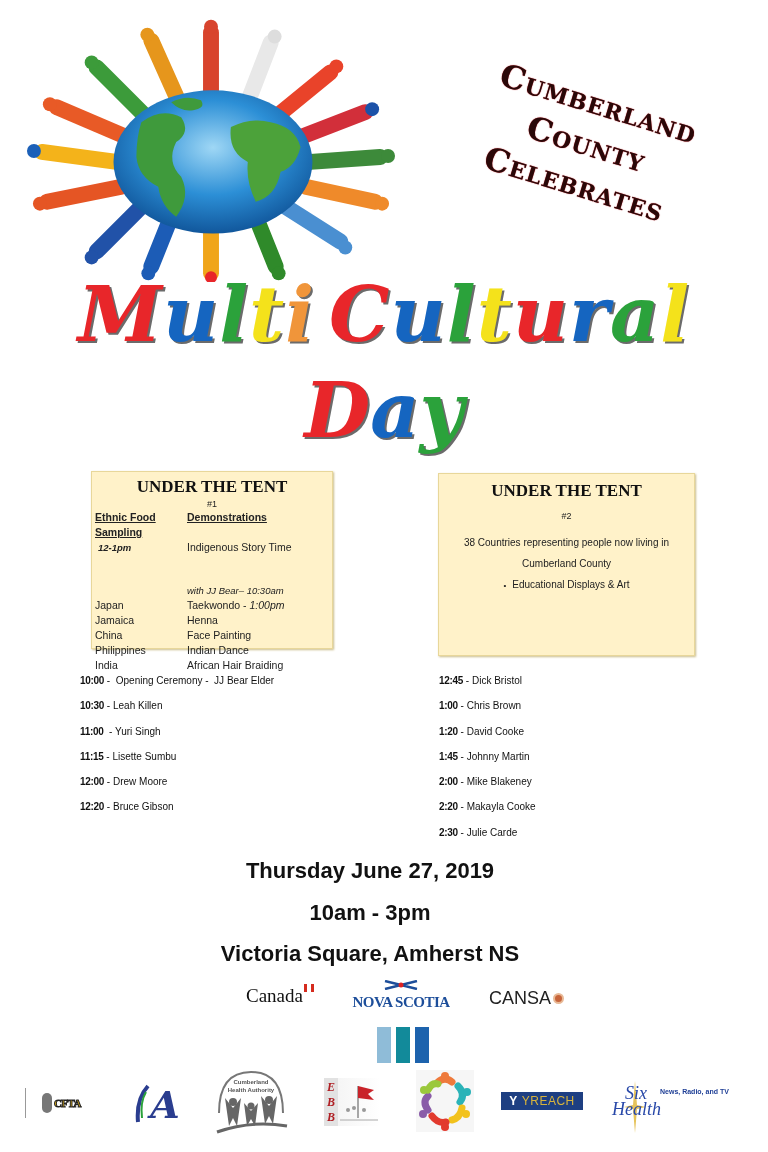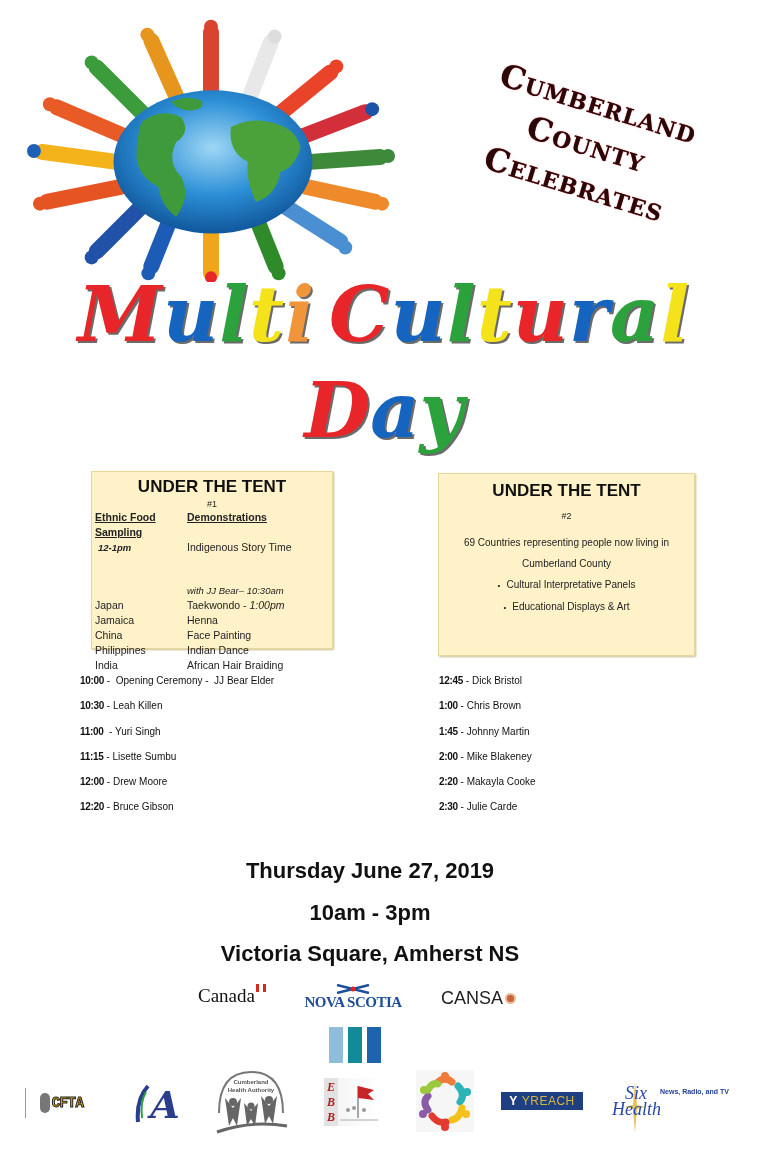--- a/index.html
+++ b/index.html
@@ -23,21 +23,21 @@
     text-shadow: 2px 2px 0 #6b6b6b; }
   .title-1 { top: 270px; font-size: 76px; letter-spacing: 1px; }
   .title-2 { top: 366px; font-size: 76px; }
   .title span { display: inline-block; }
 
   
   .tent { position: absolute; background: #fff2c9; border: 1px solid #e8d79a;
     box-shadow: 1px 1px 2px #cbbd8b; }
   .tent-1 { left: 91px; top: 471px; width: 242px; height: 178px; padding: 4px 3px 0 3px; }
   .tent-2 { left: 438px; top: 473px; width: 257px; height: 183px; padding: 6px 4px 0 4px; text-align: center; }
-  .tent-heading { font-family: Liberation Sans, sans-serif; font-weight: bold; font-size: 17px;
+  .tent-heading { font-family: Liberation Serif, serif; font-weight: bold; font-size: 17px;
     text-align: center; color: #111; line-height: 22px; }
   .tent-num { font-size: 9px; text-align: center; line-height: 12px; color: #222; }
   .t1-row { display: flex; font-size: 10.5px; line-height: 15px; color: #222; }
   .t1-left { width: 92px; flex: none; }
   .t1-right { flex: 1; }
   .ul { text-decoration: underline; font-weight: bold; }
   .it { font-style: italic; }
   .bi { font-weight: bold; font-style: italic; font-size: 9.5px; padding-left: 3px; }
   .small-it { font-style: italic; font-size: 9.5px; margin-top: 28px; }
   .tent-2 .tent-num { margin-top: 8px; }
@@ -54,35 +54,35 @@
   .sched-row b { font-weight: bold; letter-spacing: -0.3px; }
 
   
   .details { position: absolute; left: 0; width: 740px; text-align: center;
     font-weight: bold; font-size: 22px; color: #111; }
   .d1 { top: 858px; }
   .d2 { top: 900px; }
   .d3 { top: 941px; left: 0; }
 
   
-  .sponsor { position: absolute; display: flex; align-items: center; justify-content: flex-end; }
+  .sponsor { position: absolute; display: flex; align-items: center; justify-content: space-between; margin-left: 48px; }
   .sp-canada { left: 198px; top: 985px; font-family: "Liberation Serif", serif; font-size: 19px; color: #111; }
   .sp-canada .flag { display: inline-block; width: 10px; height: 8px; background: linear-gradient(90deg,#d52b1e 30%, #fff 30%, #fff 70%, #d52b1e 70%); margin-left: 1px; position: relative; top: -8px; }
   .sp-ns { left: 300px; top: 980px; width: 106px; height: 30px; flex-direction: column; }
   .sp-ns .ns-text { font-family: "Liberation Serif", serif; font-weight: bold; font-size: 15px; color: #1d4e9a; letter-spacing: -0.5px; line-height: 16px; }
   .sp-ns .ns-x { width: 40px; height: 10px; }
   .sp-cansa { left: 441px; top: 988px; font-size: 18px; color: #222; }
   .sp-cansa .crest { display: inline-block; width: 11px; height: 11px; border-radius: 50%; background: #c7643a; margin-left: 2px; border: 2px solid #e8b996; }
   .sp-bars { left: 329px; top: 1027px; width: 52px; height: 36px; gap: 5px; }
   .sp-bars i { display: block; width: 14px; height: 36px; }
 
   .logos { position: absolute; left: 0; top: 1068px; width: 768px; height: 70px; }
   .logo { position: absolute; display: flex; align-items: center; justify-content: center; }
   .lg-cfta { left: 25px; top: 20px; width: 72px; height: 30px; border-left: 1px solid #999; }
-  .lg-cfta span { font-family: Liberation Mono, monospace; font-weight: bold; font-size: 14px; color: #e7b416;
+  .lg-cfta span { font-family: Liberation Serif, serif; font-weight: bold; font-size: 11px; color: #e7b416;
     -webkit-text-stroke: 1px #222; letter-spacing: -0.5px; }
   .lg-cfta .mic { width: 10px; height: 20px; border-radius: 5px; background: #777; margin-right: 2px; }
   .lg-ila { left: 128px; top: 14px; width: 58px; height: 44px; font-family: "DejaVu Serif", serif; font-style: italic; font-weight: bold;
     font-size: 38px; color: #2a3d8f; }
   .lg-cha { left: 211px; top: 0px; width: 80px; height: 68px; }
   .lg-ebb { left: 324px; top: 10px; width: 56px; height: 48px; background: linear-gradient(90deg,#f2f2f2,#ffffff); }
   .lg-ebb .ebb-letters { font-family: "Liberation Serif", serif; font-style: italic; font-weight: bold; color: #b01e23;
     font-size: 12px; line-height: 15px; width: 14px; text-align: center; background: #e2e2e2; height: 48px; padding-top: 2px; }
   .lg-ebb .ebb-flag { flex: 1; position: relative; height: 48px; }
   .lg-circle { left: 416px; top: 2px; width: 58px; height: 62px; background: #f6f6f6; }
@@ -197,37 +197,37 @@
   </div>
   <div class="t1-row">
     <div class="t1-left">India</div>
     <div class="t1-right">African Hair Braiding</div>
   </div>
 </div>
 
 <div class="tent tent-2">
   <div class="tent-heading">UNDER THE TENT</div>
   <div class="tent-num">#2</div>
-  <div class="t2-line first">69 Countries representing people now living in</div>
+  <div class="t2-line first">38 Countries representing people now living in</div>
   <div class="t2-line">Cumberland County</div>
-  <div class="t2-line"><span class="bullet">•</span><span>Cultural Interpretative Panels</span></div>
   <div class="t2-line"><span class="bullet">•</span><span>Educational Displays &amp; Art</span></div>
 </div>
 
 <div class="schedule sched-left" id="schedLeft">
     <div class="sched-row"><b>10:00</b><span> -  Opening Ceremony -  JJ Bear Elder</span></div>
     <div class="sched-row"><b>10:30</b><span> - Leah Killen</span></div>
     <div class="sched-row"><b>11:00</b><span>  - Yuri Singh</span></div>
     <div class="sched-row"><b>11:15</b><span> - Lisette Sumbu</span></div>
     <div class="sched-row"><b>12:00</b><span> - Drew Moore</span></div>
     <div class="sched-row"><b>12:20</b><span> - Bruce Gibson</span></div>
   </div>
 <div class="schedule sched-right" id="schedRight">
     <div class="sched-row"><b>12:45</b><span> - Dick Bristol</span></div>
     <div class="sched-row"><b>1:00</b><span> - Chris Brown</span></div>
+    <div class="sched-row"><b>1:20</b><span> - David Cooke</span></div>
     <div class="sched-row"><b>1:45</b><span> - Johnny Martin</span></div>
     <div class="sched-row"><b>2:00</b><span> - Mike Blakeney</span></div>
     <div class="sched-row"><b>2:20</b><span> - Makayla Cooke</span></div>
     <div class="sched-row"><b>2:30</b><span> - Julie Carde</span></div>
   </div>
 
 <div class="details d1">Thursday June 27, 2019</div>
 <div class="details d2">10am -  3pm</div>
 <div class="details d3">Victoria Square, Amherst NS</div>
 

